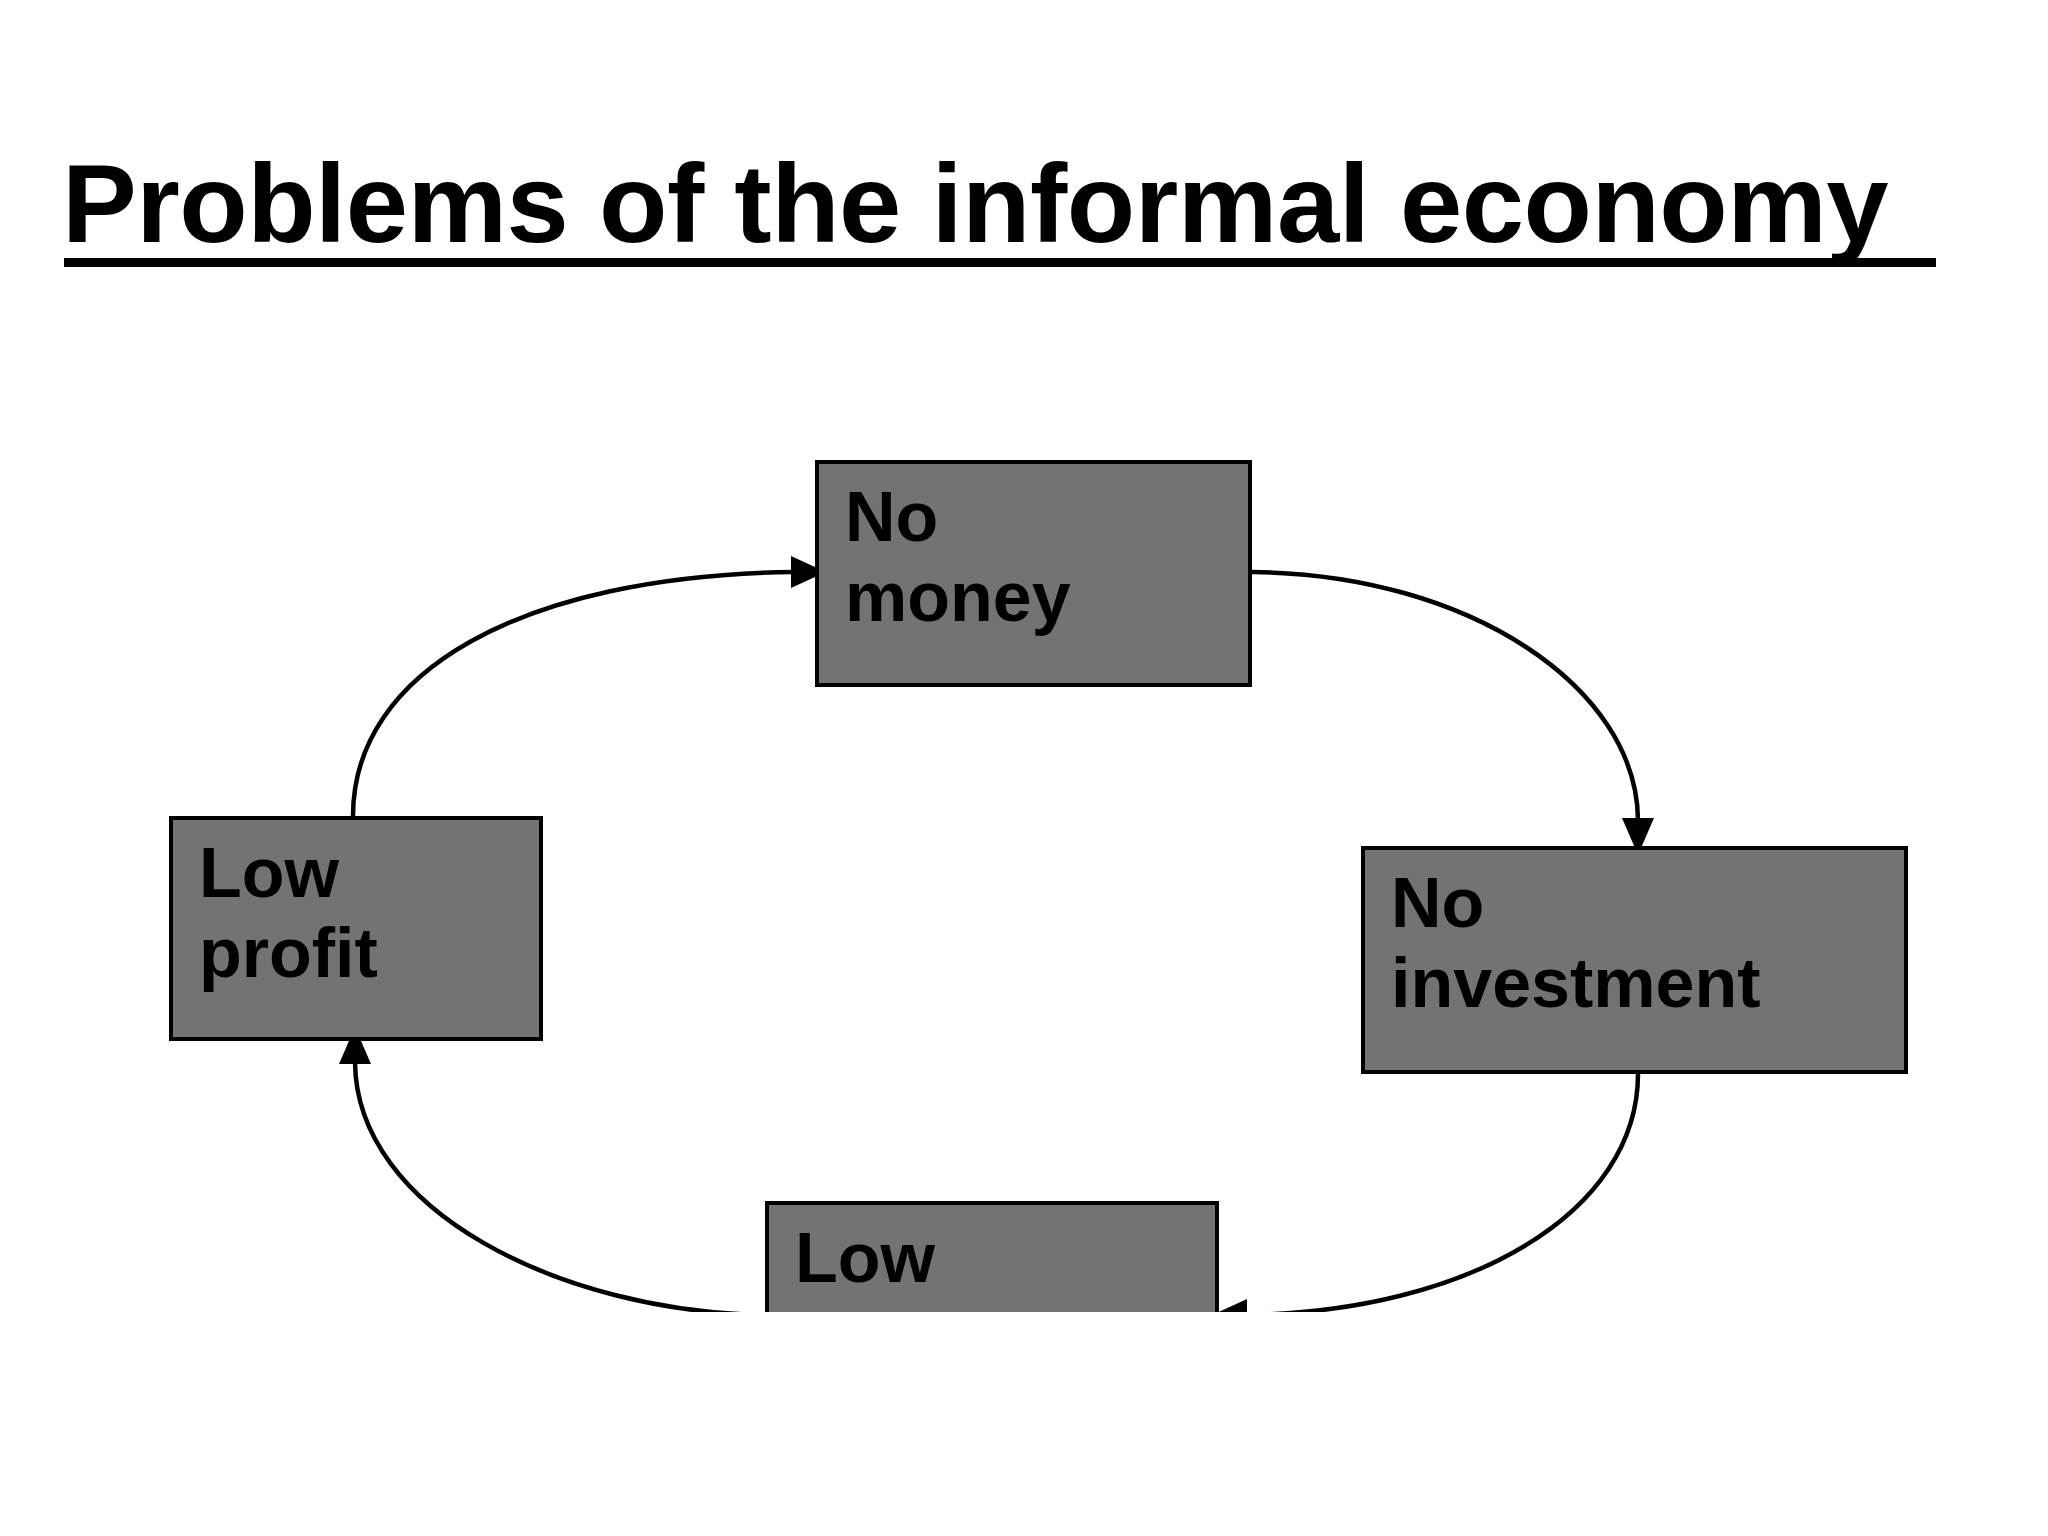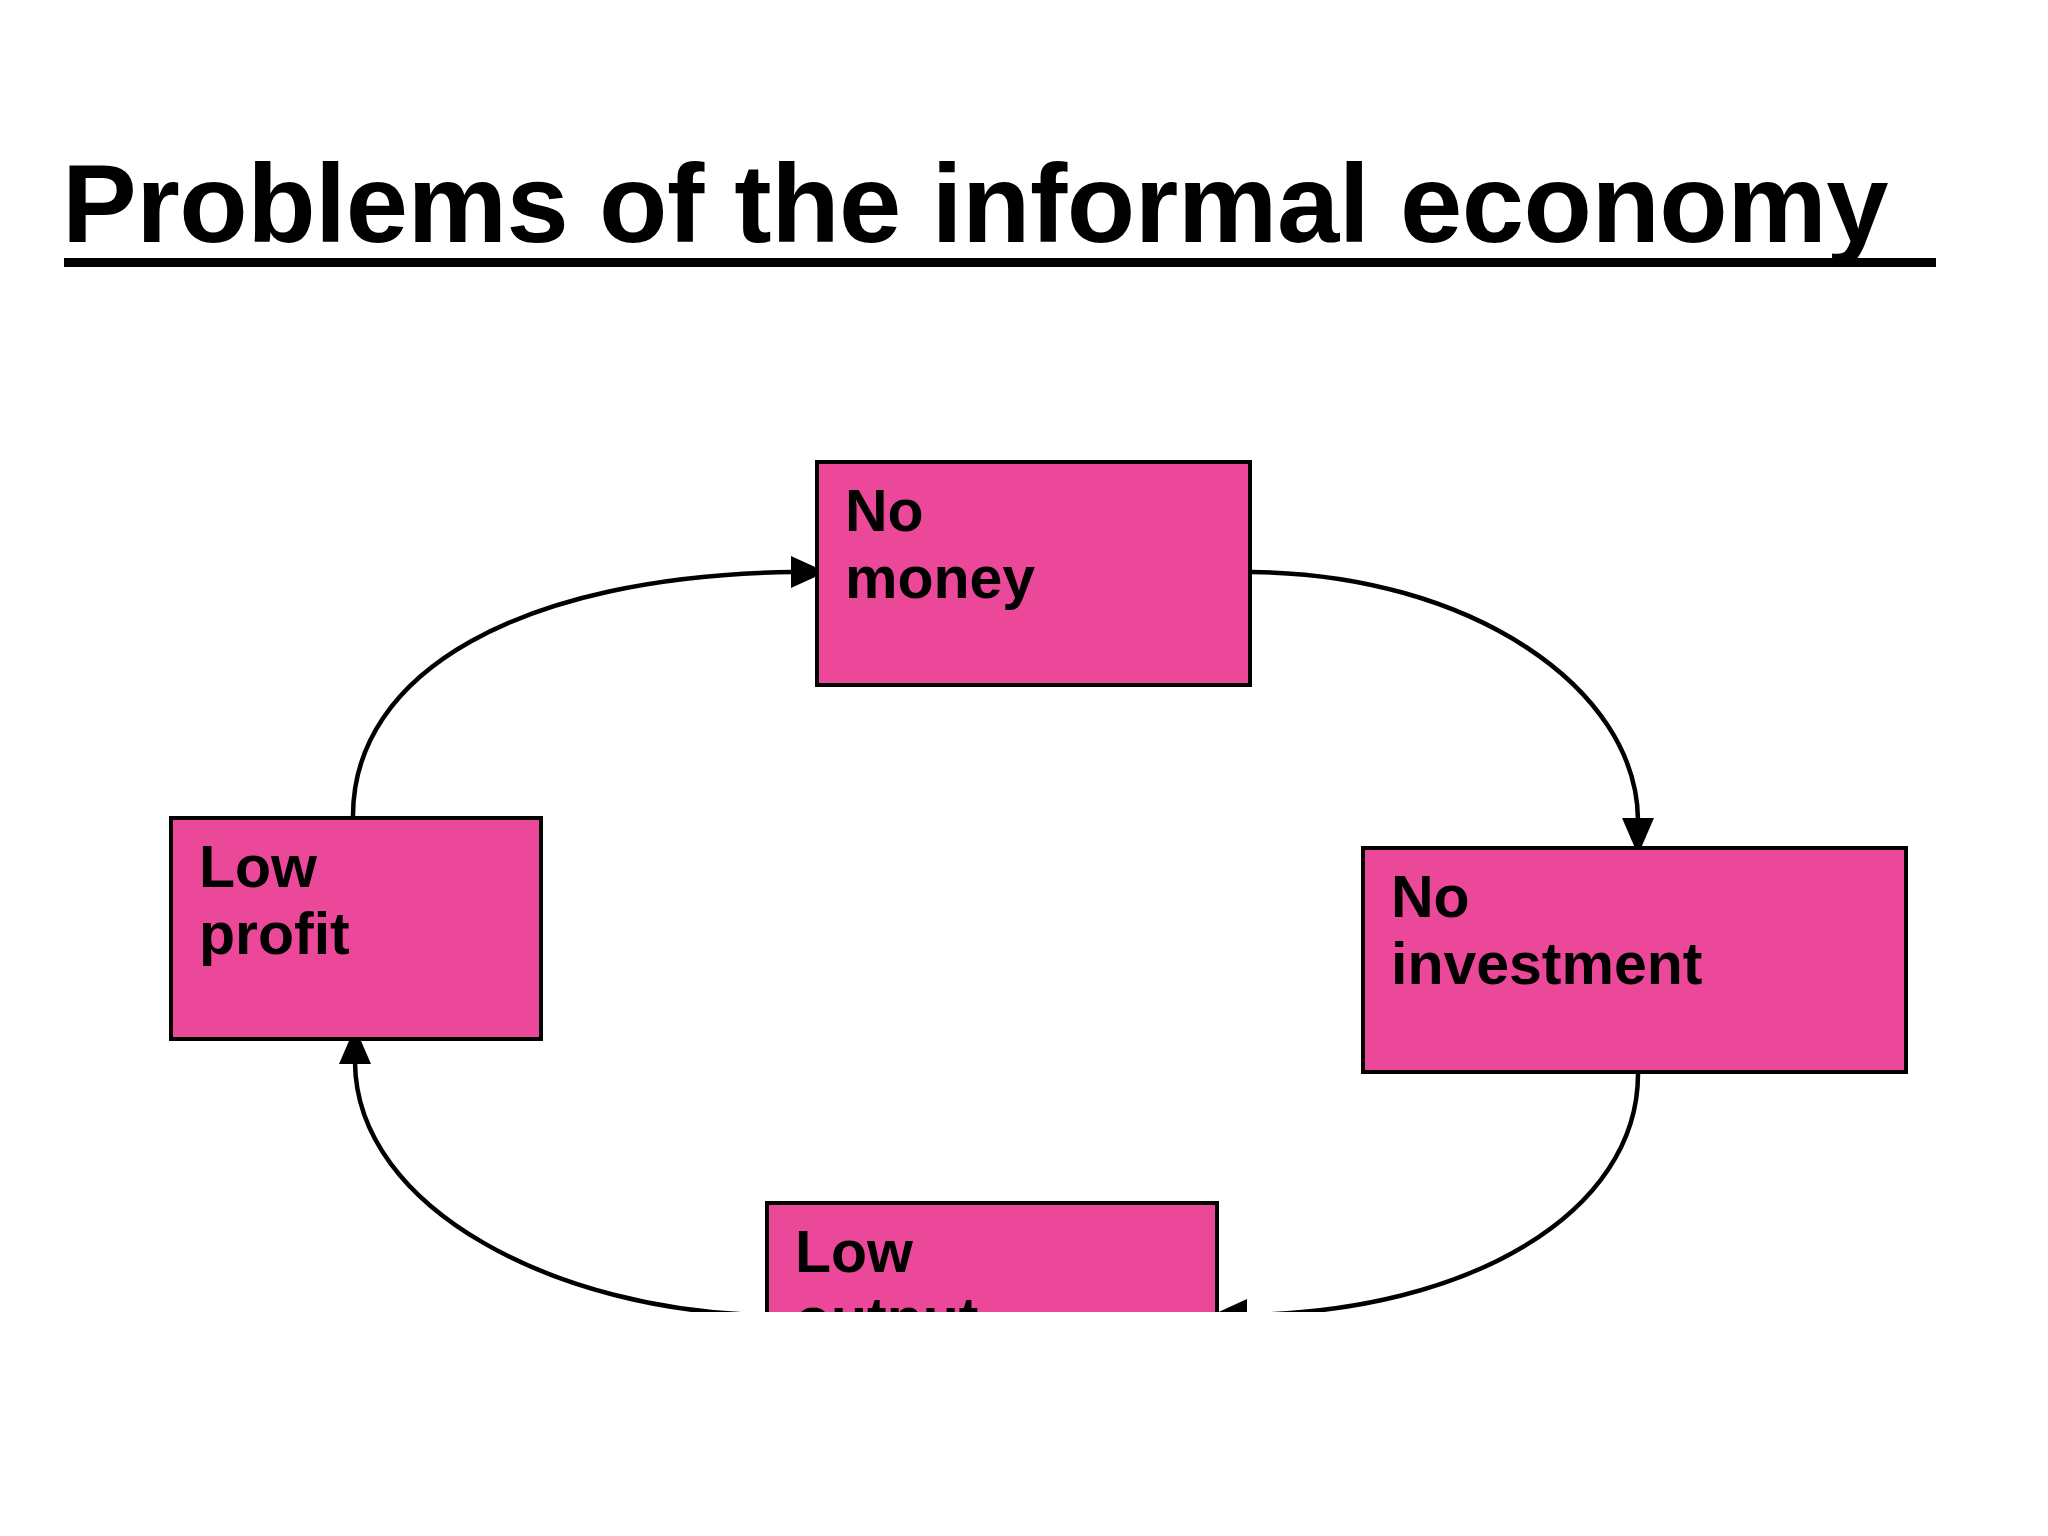--- a/index.html
+++ b/index.html
@@ -37,23 +37,23 @@
     width: 1872px;
     height: 9px;
     background: #000000;
   }
 
   
   .node {
     position: absolute;
     box-sizing: border-box;
     border: 4px solid #000000;
-    background: #ec4899;
+    background: #737373;
     color: #000000;
-    font-size: 59px;
+    font-size: 70px;
     font-weight: bold;
     line-height: 1.14;
     padding: 14px 0 0 26px;
     white-space: pre-line;
     z-index: 3;
   }
   #node-no-money      { left: 815px;  top: 460px;  width: 437px; height: 227px; }
   #node-no-investment { left: 1361px; top: 846px;  width: 547px; height: 228px; }
   #node-low-output    { left: 765px;  top: 1201px; width: 454px; height: 227px; }
   #node-low-profit    { left: 169px;  top: 816px;  width: 374px; height: 225px; }

